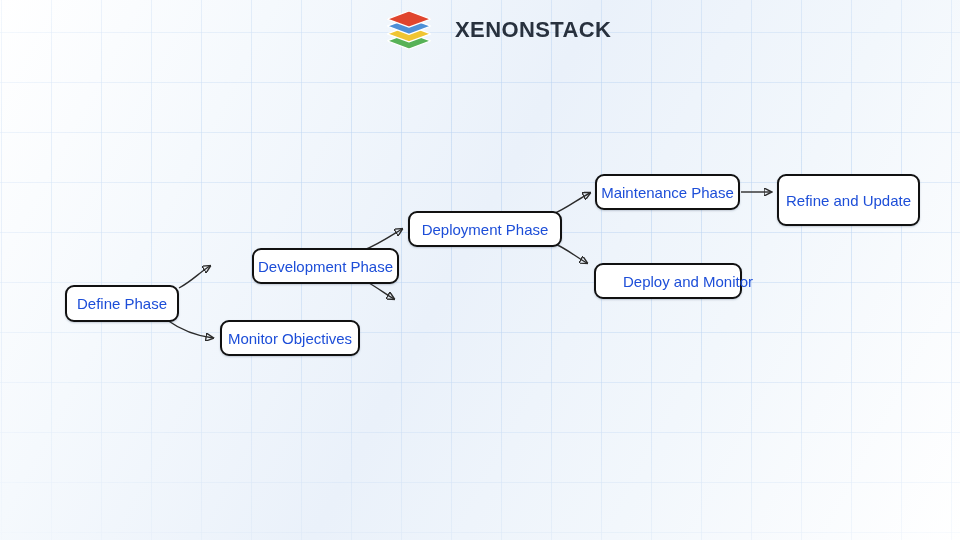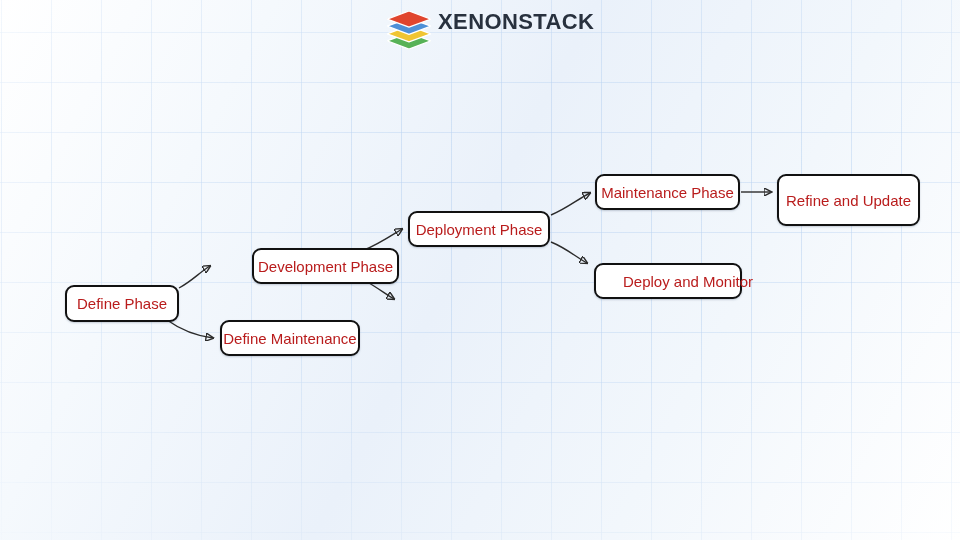--- a/index.html
+++ b/index.html
@@ -18,41 +18,41 @@
       linear-gradient(to right, rgba(176,205,240,.55) 1.5px, transparent 1.5px),
       linear-gradient(to bottom, rgba(176,205,240,.45) 1.5px, transparent 1.5px);
     background-size:50px 50px;
     background-position:1px 32px;
     -webkit-mask-image:radial-gradient(ellipse 100% 85% at 60% 38%, rgba(0,0,0,.85) 25%, rgba(0,0,0,0) 98%);
     mask-image:radial-gradient(ellipse 100% 85% at 60% 38%, rgba(0,0,0,.85) 25%, rgba(0,0,0,0) 98%);
     pointer-events:none;
   }
   .logo{
     position:absolute;top:11px;left:387px;
-    display:flex;gap:7px;
+    display:flex;align-items:center;gap:24px;
   }
   .logo-icon{display:block;}
   .logo-icon polygon{stroke:#ffffff;stroke-width:1.4;stroke-linejoin:round;}
   .logo-text{
     font-size:22px;font-weight:bold;color:#28313e;letter-spacing:.4px;line-height:1;
   }
   .edges{position:absolute;inset:0;width:960px;height:540px;}
   .edges path{stroke:#2b2b2b;stroke-width:1.4;fill:none;}
   .node{
     position:absolute;box-sizing:border-box;
     display:flex;align-items:center;justify-content:center;
     background:#ffffff;
     border:2px solid #111111;border-radius:9px;
-    font-size:15px;color:#b91c1c;white-space:nowrap;
+    font-size:15px;color:#1d4ed8;white-space:nowrap;
     box-shadow:0 1px 2px rgba(70,85,110,.28);
   }
   #n-design      {left:65px;  top:285px; width:114px; height:37px;}
   #n-development {left:216px; top:248px; width:147px; height:36px;margin-left:36px;}
   #n-objectives  {left:220px; top:320px; width:140px; height:36px;}
-  #n-deployment  {left:408px; top:211px; width:142px; height:36px;}
+  #n-deployment  {left:408px; top:211px; width:154px; height:36px;}
   #n-build       {left:400px; top:283px; width:158px; height:35px;}
   #n-maintenance {left:595px; top:174px; width:145px; height:36px;}
   #n-monitor     {left:594px; top:263px; width:148px; height:36px;padding-left:40px;}
   #n-refine      {left:777px; top:174px; width:143px; height:52px;}
 </style>
 </head>
 <body>
 
 <div class="stage">
 
@@ -81,21 +81,21 @@
     <path d="M 741 192 L 771 192" marker-end="url(#ah)"></path>
   </svg>
 
   <div class="node" id="n-design">
     <span>Define Phase</span>
   </div>
   <div class="node" id="n-development">
     <span>Development Phase</span>
   </div>
   <div class="node" id="n-objectives">
-    <span>Define Maintenance</span>
+    <span>Monitor Objectives</span>
   </div>
   <div class="node" id="n-deployment">
     <span>Deployment Phase</span>
   </div>
   <div class="node" id="n-maintenance">
     <span>Maintenance Phase</span>
   </div>
   <div class="node" id="n-monitor">
     <span>Deploy and Monitor</span>
   </div>

